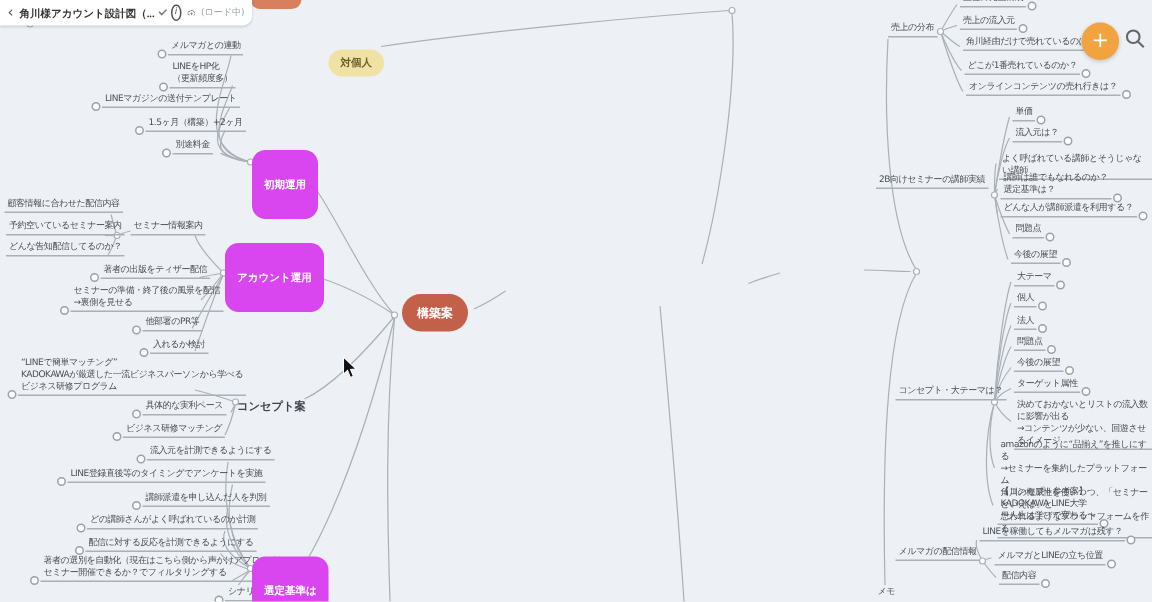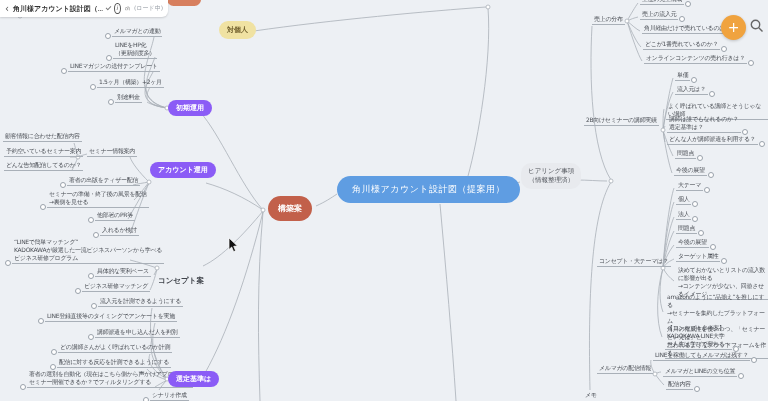--- a/index.html
+++ b/index.html
@@ -10,29 +10,29 @@
   
   .leaf{position:absolute;z-index:3;font-size:6px;line-height:8px;color:#4a4e55;
         letter-spacing:-0.3px;border-bottom:1px solid #a9b0b8;padding:0 2px 1px 2px;
         white-space:pre-line;background:transparent;}
   .noline{border-bottom:none;}
   .ringL::before,.ringR::after{content:'';position:absolute;width:4px;height:4px;
         border:1px solid #9aa2ab;border-radius:50%;background:#fff;bottom:-3px;}
   .ringL::before{left:-7px;}
   .ringR::after{right:-7px;}
   
-  .pill{position:absolute;z-index:4;background:#8b5cf6;color:#fff;font-size:7px;
+  .pill{position:absolute;z-index:4;background:#d946ef;color:#fff;font-size:7px;
         font-weight:bold;border-radius:9px;display:flex;align-items:center;
-        justify-content:center;padding:3px 8px;letter-spacing:0;}
+        justify-content:center;padding:18px 8px;letter-spacing:0;}
   .pill-cut{position:absolute;z-index:4;background:#d77f5e;border-radius:7px;}
   .kochikuan{background:#c2604a;font-size:8px;border-radius:13px;padding:7px 10px;}
   .root{position:absolute;z-index:5;background:#5f9de2;color:#fff;font-size:9px;
         border-radius:14px;padding:7px 15px;letter-spacing:0.5px;}
   .tag{position:absolute;z-index:4;background:#f0e2a2;color:#6f5e2b;font-size:7px;
-       font-weight:bold;border-radius:9px;padding:4px 8px;}
+       font-weight:bold;border-radius:9px;padding:4px 8px;margin-top:12px;}
   .hearing{position:absolute;z-index:4;background:#e8eaee;color:#4a4e55;font-size:6.5px;
        line-height:9px;text-align:center;border-radius:10px;padding:4px 7px;}
   .seclabel{position:absolute;z-index:4;font-size:7.5px;font-weight:bold;color:#3f434a;
        letter-spacing:0;}
   
   .toolbar{position:absolute;left:0;top:0;width:168px;height:17px;background:#fff;
        z-index:10;border-radius:0 0 6px 0;box-shadow:0 1px 2px rgba(0,0,0,.15);
        display:flex;align-items:center;gap:4px;padding:0 5px;box-sizing:border-box;}
   .tb-back{font-size:10px;color:#555;line-height:10px;cursor:pointer;}
   .tb-title{font-size:7px;font-weight:bold;color:#333;white-space:nowrap;font-family:Liberation Serif, serif;}
@@ -128,32 +128,27 @@
     <circle cx="663" cy="268" r="2"></circle>
         <circle cx="655" cy="374" r="2"></circle>
     <circle cx="78" cy="157" r="2"></circle>
         <circle cx="167" cy="108" r="2"></circle>
     <circle cx="149" cy="182" r="2"></circle>
         <circle cx="157" cy="268" r="2"></circle>
     <circle cx="167" cy="379" r="2"></circle>
   </g>
 </svg>
 
-<div class="root" style="left:337px;top:176px">角川様アカウント設計図（提案用）</div>
 <div class="pill kochikuan" style="left:268px;top:196px">構築案</div>
 <div class="tag" style="left:219px;top:21px">対個人</div>
-<div class="hearing" style="left:521px;top:163px">
-  <div>ヒアリング事項</div>
-  <div>（情報整理済）</div>
-</div>
 <div class="pill-cut" style="left:167px;top:-7px;width:34px;height:13px"></div>
 
 <div class="pill" style="left:168px;top:100px">初期運用</div>
 <div class="pill" style="left:150px;top:162px">アカウント運用</div>
-<div class="seclabel" style="left:158px;top:276px">コンセプト案</div>
+<div class="seclabel" style="left:158px;top:266px">コンセプト案</div>
 <div class="pill" style="left:168px;top:371px">選定基準は</div>
 
 <div class="leaf ringL" style="left:112px;top:27px">メルマガとの連動</div>
 <div class="leaf ringL" style="left:113px;top:41px">LINEをHP化
 （更新頻度多）</div>
 <div class="leaf ringL" style="left:68px;top:62px">LINEマガジンの送付テンプレート</div>
 <div class="leaf ringL" style="left:97px;top:78px">1.5ヶ月（構築）+2ヶ月</div>
 <div class="leaf ringL" style="left:115px;top:93px">別途料金</div>
 
 <div class="leaf" style="left:3px;top:132px">顧客情報に合わせた配信内容</div>

